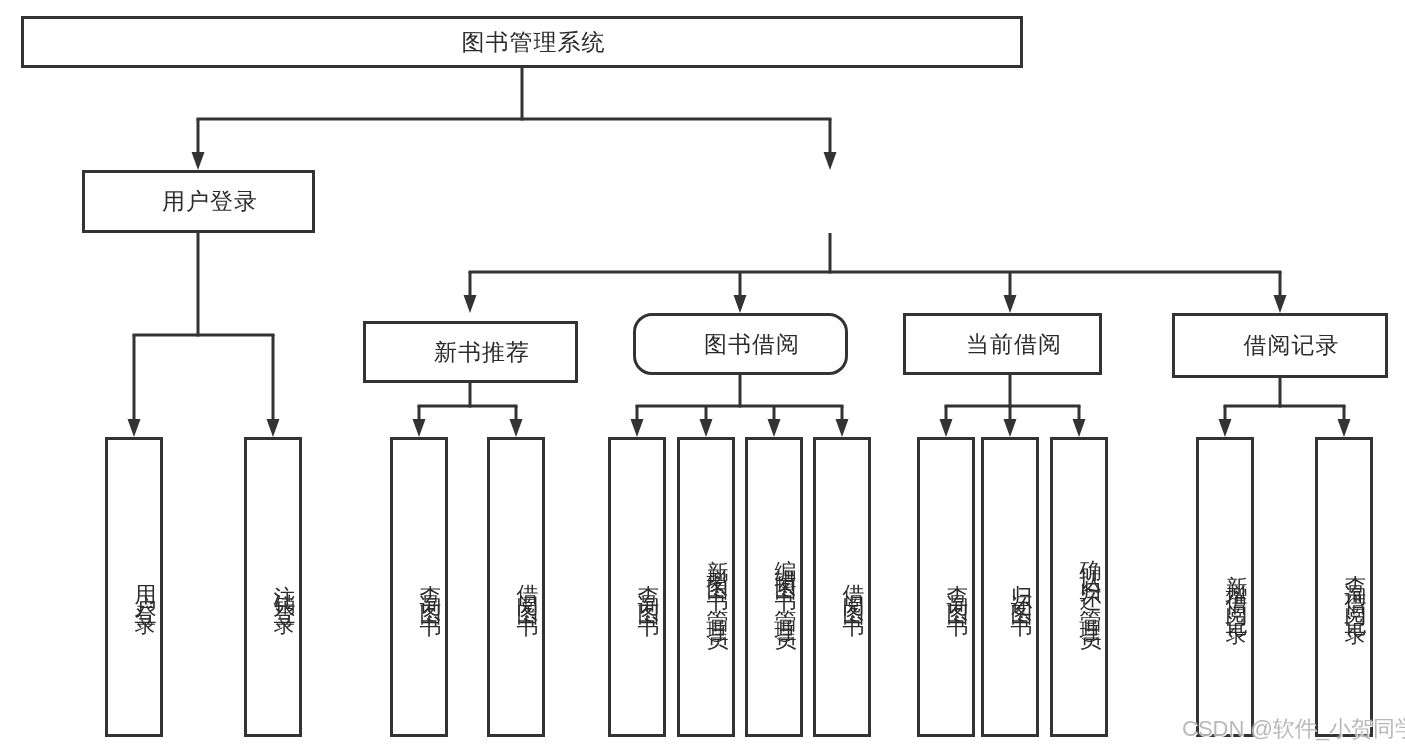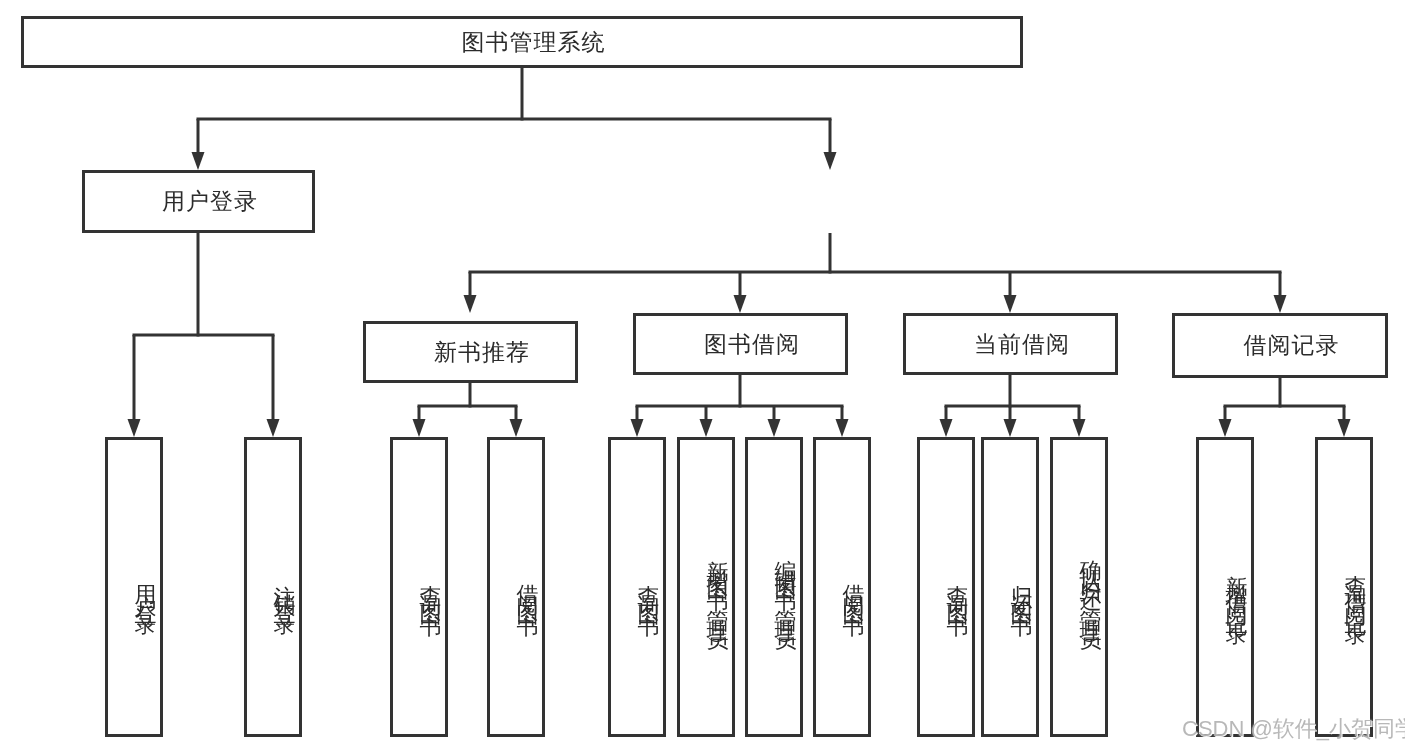--- a/index.html
+++ b/index.html
@@ -137,22 +137,22 @@
       <line x1="1344" y1="406" x2="1344" y2="421"></line>
       <polygon points="1337.5,419 1350.5,419 1344,437"></polygon>
     </g>
   </svg>
 
   <div class="box h" style="left:21px; top:16px; width:1002px; height:52px;">图书管理系统</div>
 
   <div class="box h" style="left:82px; top:170px; width:233px; height:63px;">用户登录</div>
 
   <div class="box h" style="left:363px; top:313px; width:215px; height:62px;margin-top:8px;">新书推荐</div>
-  <div class="box h" style="left:633px; top:313px; width:215px; height:62px;">图书借阅</div>
-  <div class="box h" style="left:903px; top:313px; width:215px; height:62px;">当前借阅</div>
+  <div class="box h" style="left:633px; top:313px; width:215px; height:62px;border-radius:19px;">图书借阅</div>
+  <div class="box h" style="left:903px; top:313px; width:199px; height:62px;">当前借阅</div>
   <div class="box h" style="left:1172px; top:313px; width:216px; height:65px;">借阅记录</div>
 
   <div class="box v" style="left:105px; top:437px; width:58px; height:300px;">用户登录</div>
   <div class="box v" style="left:244px; top:437px; width:58px; height:300px;">注销登录</div>
 
   <div class="box v" style="left:390px; top:437px; width:58px; height:300px;">查询图书</div>
   <div class="box v" style="left:487px; top:437px; width:58px; height:300px;">借阅图书</div>
 
   <div class="box v" style="left:608px; top:437px; width:58px; height:300px;">查询图书</div>
   <div class="box v" style="left:677px; top:437px; width:58px; height:300px;">新增图书（管理员）</div>

